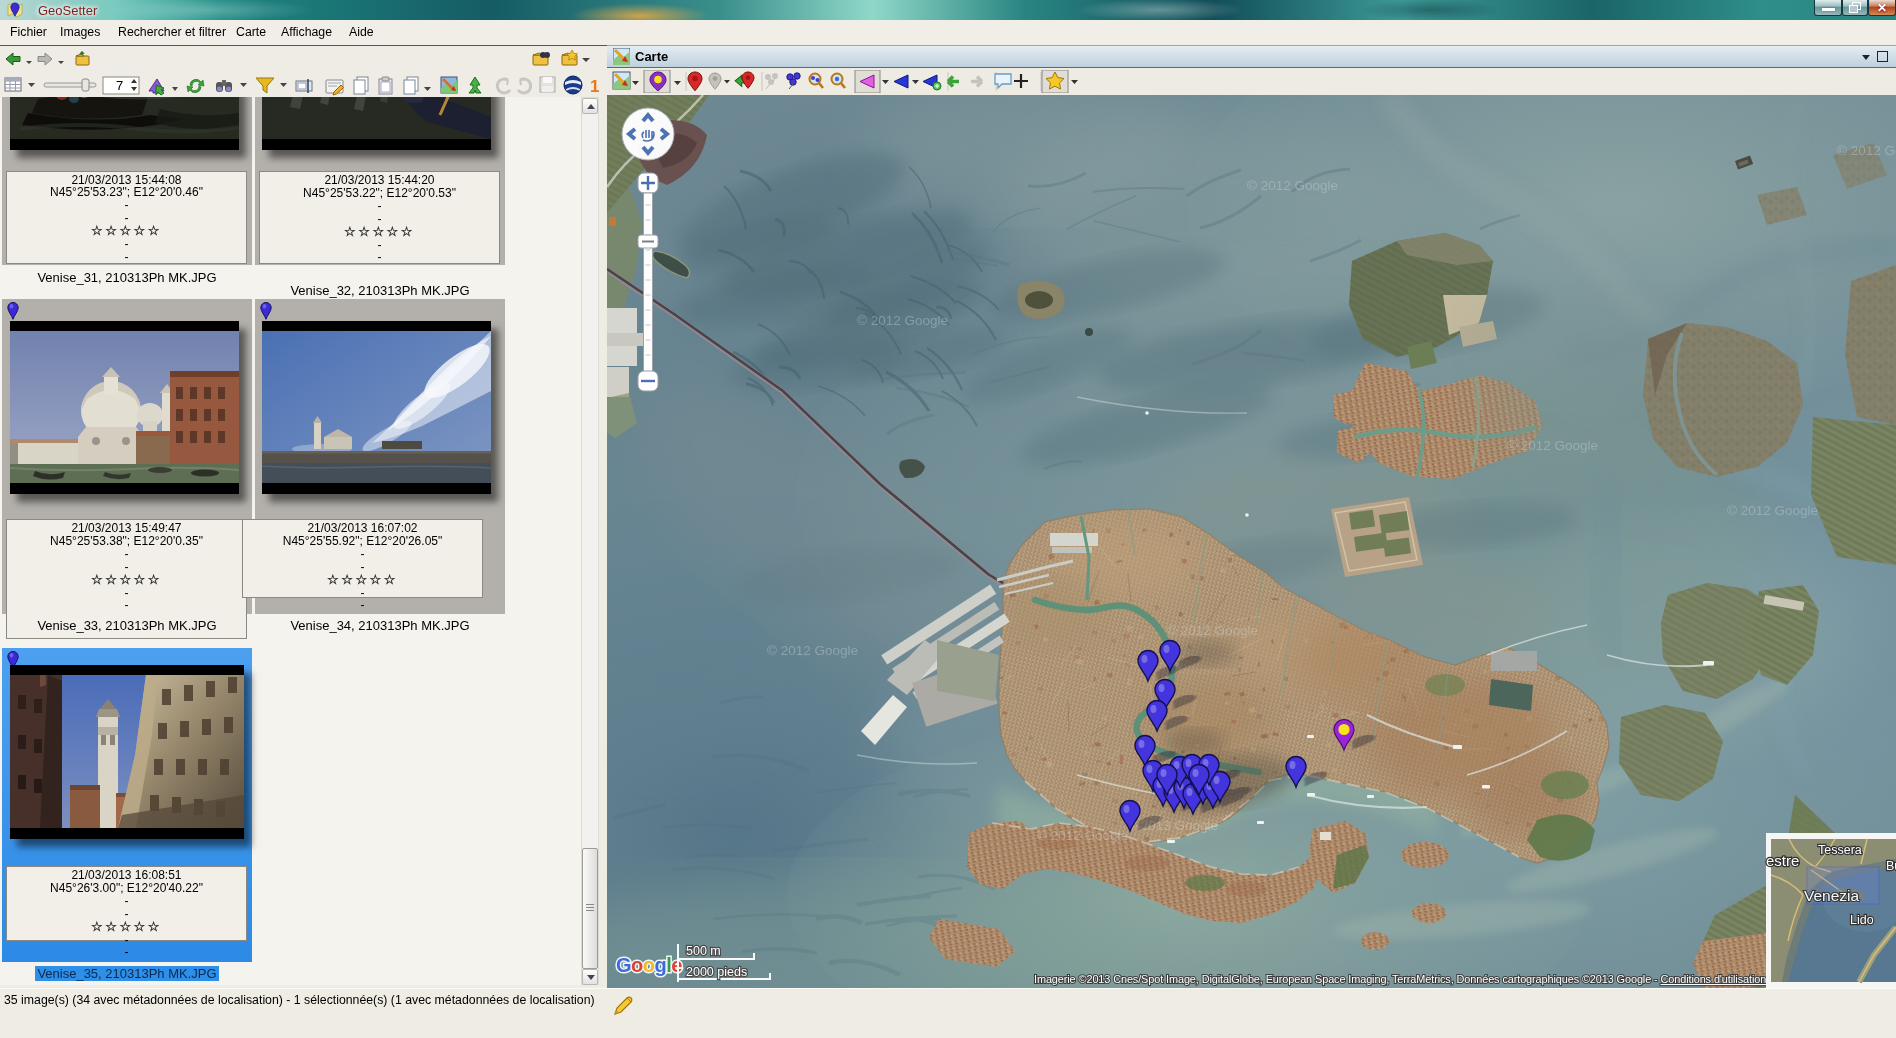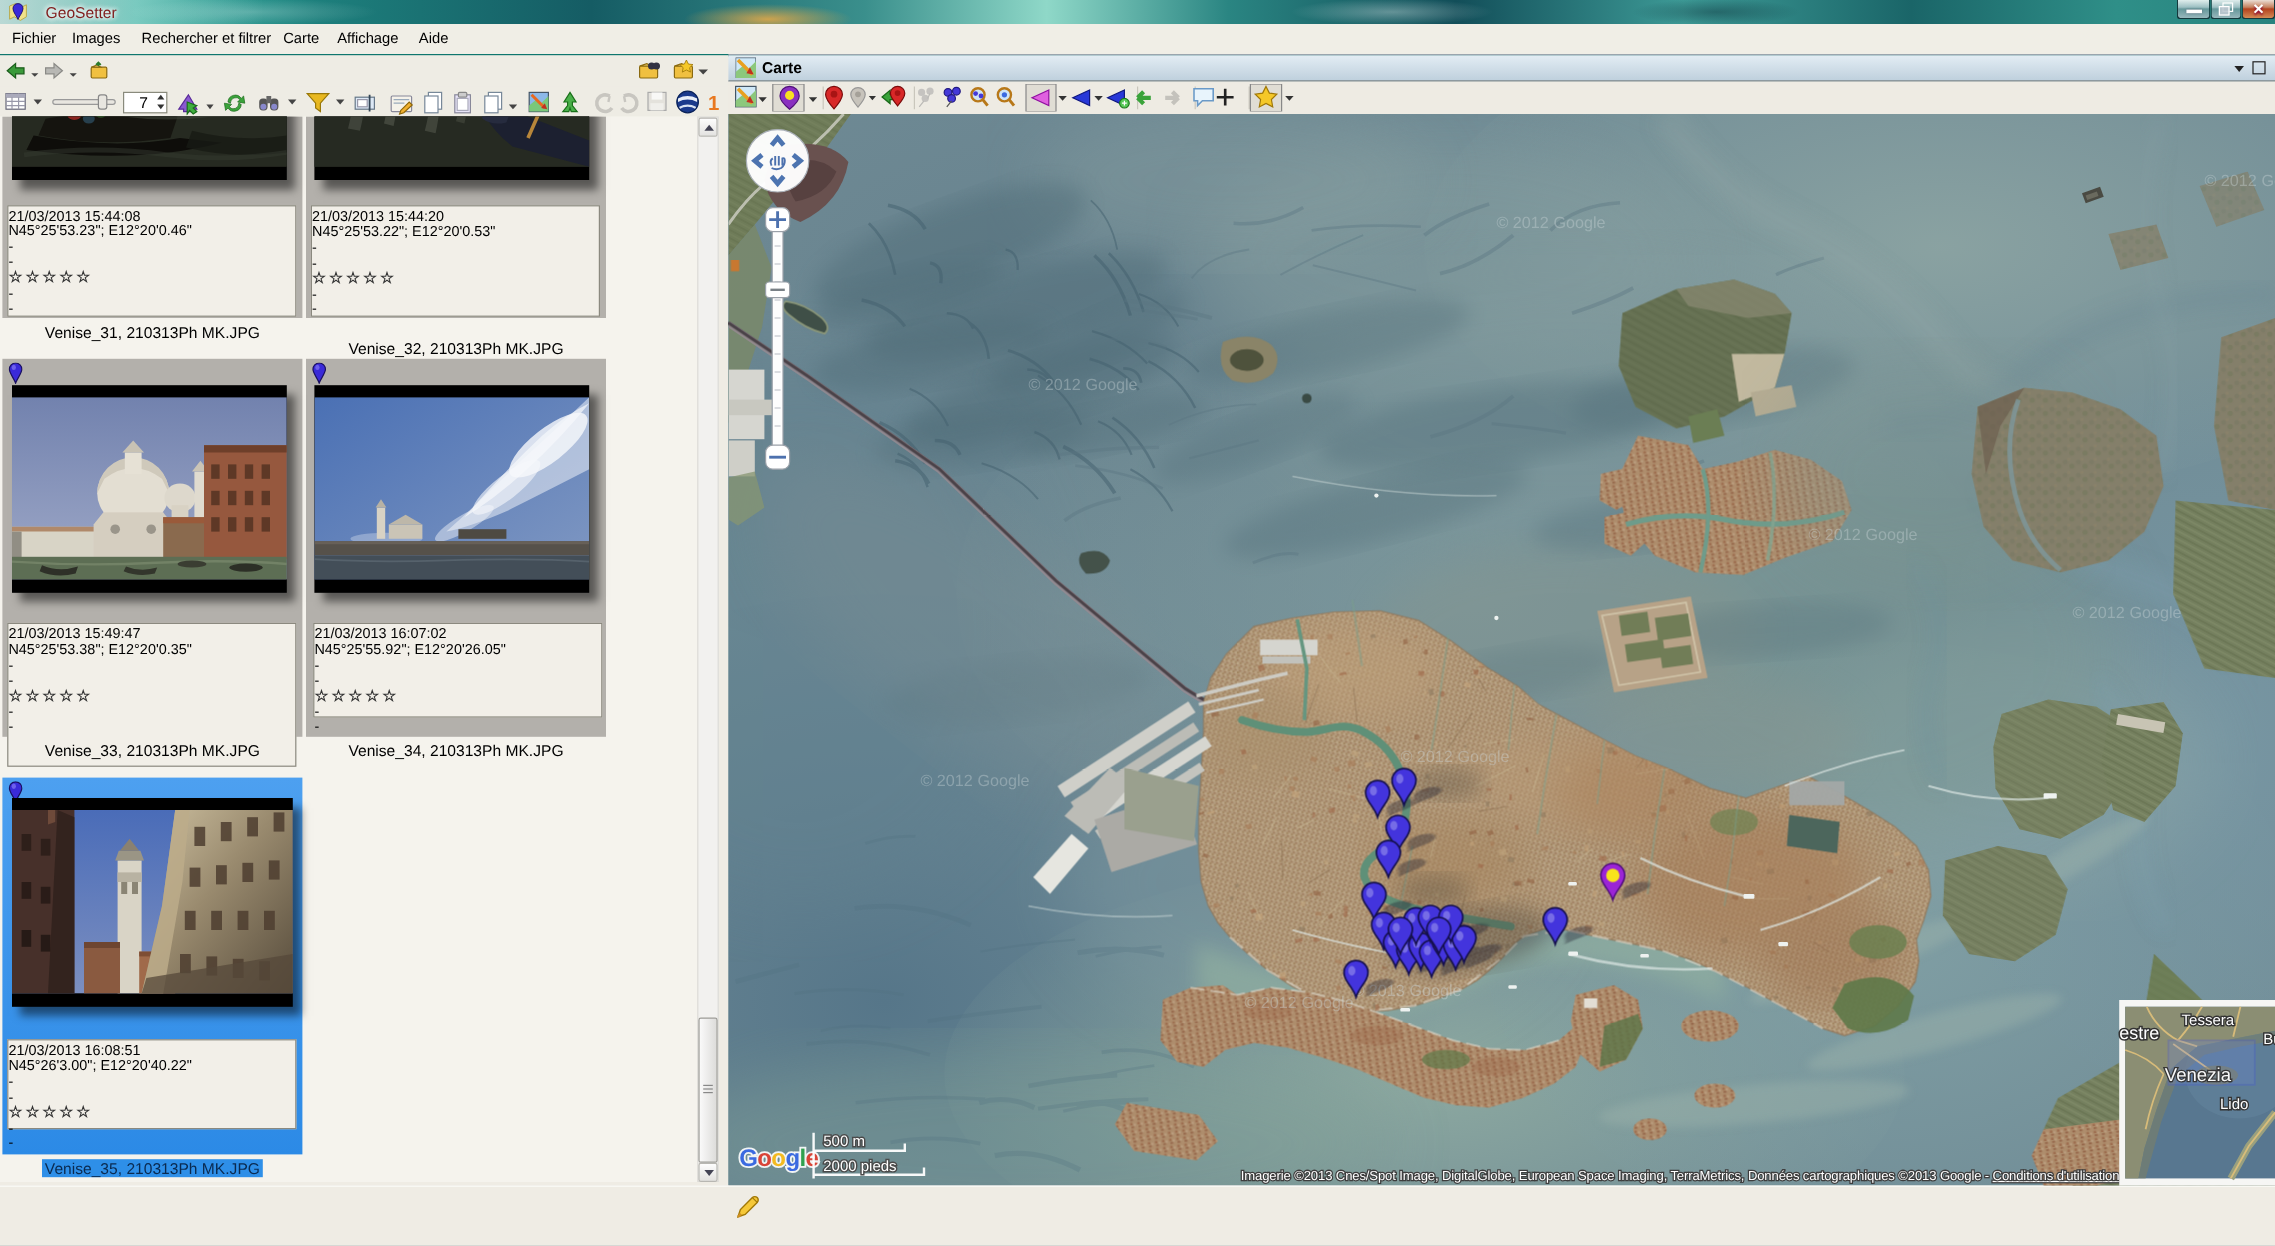--- a/index.html
+++ b/index.html
@@ -15,21 +15,21 @@
 #tb2{left:0;top:72px;width:607px;height:26px;background:#eeece4}
 #pathbox{position:absolute;left:95px;top:2px;width:430px;height:21px;background:#fff;border:1px solid #898a7c;font-size:12px;line-height:19px;padding-left:5px;box-sizing:border-box;color:#000}
 #pathbox .dd{position:absolute;right:6px;top:8px;width:0;height:0;border-left:4px solid transparent;border-right:4px solid transparent;border-top:5px solid #333}
 #leftpanel{left:0;top:97px;width:581px;height:888px;background:#f5f3ed;overflow:hidden}
 #lscroll{left:581px;top:97px;width:18px;height:888px;background:#f2f1ef;border:1px solid #dcdbd6;box-sizing:border-box}
 .sbtn{position:absolute;left:582px;width:16px;height:16px;background:linear-gradient(#fdfdfd,#e3e2e0);border:1px solid #b8b7b2;border-radius:2px;box-sizing:border-box}
 #lthumb{position:absolute;left:582px;top:848px;width:16px;height:121px;background:linear-gradient(90deg,#fafafa,#dddcda);border:1px solid #9c9b96;border-radius:2px;box-sizing:border-box}
 .arr{position:absolute;width:0;height:0}
 .cell{position:absolute;left:2px;width:250px;background:#b3b0ab}
 .cellsel{background:linear-gradient(#4da0f0,#2c8ae6)}
-.info{position:absolute;left:4px;width:241px;background:#f2efe8;border:1px solid #8b897f;font-size:12px;color:#000;line-height:12.9px;padding-top:2px;box-sizing:border-box}
+.info{position:absolute;left:4px;width:241px;background:#f2efe8;border:1px solid #8b897f;font-size:12px;text-align:center;color:#000;line-height:12.9px;padding-top:2px;box-sizing:border-box}
 .stars{font-size:13px;color:#333;letter-spacing:2.5px;font-weight:bold}
 .fname{position:absolute;width:250px;text-align:center;font-size:13px;color:#000}
 .photo{position:absolute;background:#000;box-shadow:7px 8px 7px rgba(0,0,0,.5)}
 .photo svg{position:absolute}
 .pin16{position:absolute;width:12px;height:18px}
 #cartehdr{left:607px;top:45px;width:1289px;height:23px;background:linear-gradient(#e3edf4,#bfd0dd);border-top:1px solid #9aa5ae;border-bottom:1px solid #5a6a74;box-sizing:border-box}
 #cartetb{left:607px;top:68px;width:1289px;height:27px;background:#eeebe3}
 #mapwrap{left:607px;top:95px;width:1289px;height:893px;overflow:hidden;background:#74909a}
 #statusbar{left:0;top:988px;width:1896px;height:50px;background:#efece4;border-top:1px solid #fbfaf7}
 #statustext{position:absolute;left:4px;top:4px;font-size:12.3px;color:#000}
@@ -286,21 +286,21 @@
 <rect x="52" y="92" width="7" height="26" fill="#d8d2c4"></rect>
         <path d="M51 92 l4.5 -7 4.5 7z" fill="#b8b2a4"></path>
 <path d="M62 106 h28 v12 h-28z" fill="#cac4b6"></path>
         <path d="M62 106 l14 -8 14 8z" fill="#bdb7a9"></path>
 <rect x="120" y="110" width="40" height="8" fill="#4e4a42"></rect>
 <rect y="132" width="229" height="20" fill="#434e58"></rect>
 <path d="M0 135 q50 3 110 1 q70 -2 119 1" stroke="#56626c" stroke-width="1.5" fill="none"></path>
 </svg>
     </div>
 <div class="info" style="left:6px;top:422px;height:120px">21/03/2013 15:49:47<br>N45°25'53.38"; E12°20'0.35"<br>-<br>-<br><span class="stars">☆☆☆☆☆</span><br>-<br>-</div>
-<div class="info" style="left:261px;top:422px;height:79px">21/03/2013 16:07:02<br>N45°25'55.92"; E12°20'26.05"<br>-<br>-<br><span class="stars">☆☆☆☆☆</span><br>-<br>-</div>
+<div class="info" style="left:242px;top:422px;height:79px">21/03/2013 16:07:02<br>N45°25'55.92"; E12°20'26.05"<br>-<br>-<br><span class="stars">☆☆☆☆☆</span><br>-<br>-</div>
 <div class="fname" style="left:2px;top:521px">Venise_33, 210313Ph MK.JPG</div>
 <div class="fname" style="left:255px;top:521px">Venise_34, 210313Ph MK.JPG</div>
 <div class="cell cellsel" style="left:2px;top:551px;height:314px"></div>
 <svg class="pin16" style="left:7px;top:554px" viewBox="0 0 12 18">
       <path d="M6 0.5 C3 0.5 0.8 2.8 0.8 5.8 c0 3.4 4.2 8 5.2 11.5 1 -3.5 5.2 -8.1 5.2 -11.5 C11.2 2.8 9 0.5 6 0.5Z" fill="#3a2ad8" stroke="#1a1060"></path>
       <ellipse cx="4.5" cy="4.2" rx="1.8" ry="2.2" fill="#7a6ef0" opacity=".8"></ellipse>
     </svg>
 <div class="photo" style="left:10px;top:568px;width:234px;height:174px">
 <svg style="left:0;top:10px" width="234" height="153" viewBox="0 0 234 153">
 <defs>
@@ -1341,18 +1341,19 @@
 <text x="-5" y="27" font-size="15" stroke-width="2.6">estre</text>
 <text x="47" y="15" font-size="12.5" stroke-width="2.3">Tessera</text>
 <text x="115" y="31" font-size="12.5" stroke-width="2.3">Bu</text>
 <text x="33" y="62" font-size="15.5" stroke-width="2.2" opacity=".95">Venezia</text>
 <text x="79" y="85" font-size="12.5" stroke-width="2.3">Lido</text>
 </g>
 </g>
       </g>
 </svg></div>
 <div class="abs" id="statusbar">
+    <span id="statustext">35 image(s) (34 avec métadonnées de localisation) - 1 sélectionnée(s) (1 avec métadonnées de localisation)</span>
 <svg class="abs" style="left:612px;top:6px" width="22" height="22" viewBox="0 0 22 22">
       <path d="M3 19 L5 13 L15 3 a2.8 2.8 0 0 1 4 4 L9 17Z" fill="#f5c838" stroke="#a07808" stroke-width="1.2"></path>
       <path d="M15 3 l4 4" stroke="#a07808"></path>
       <path d="M3 19 l2.5 -2.5" stroke="#d09020" stroke-width="2"></path>
     </svg>
 </div>
 
 </body></html>

